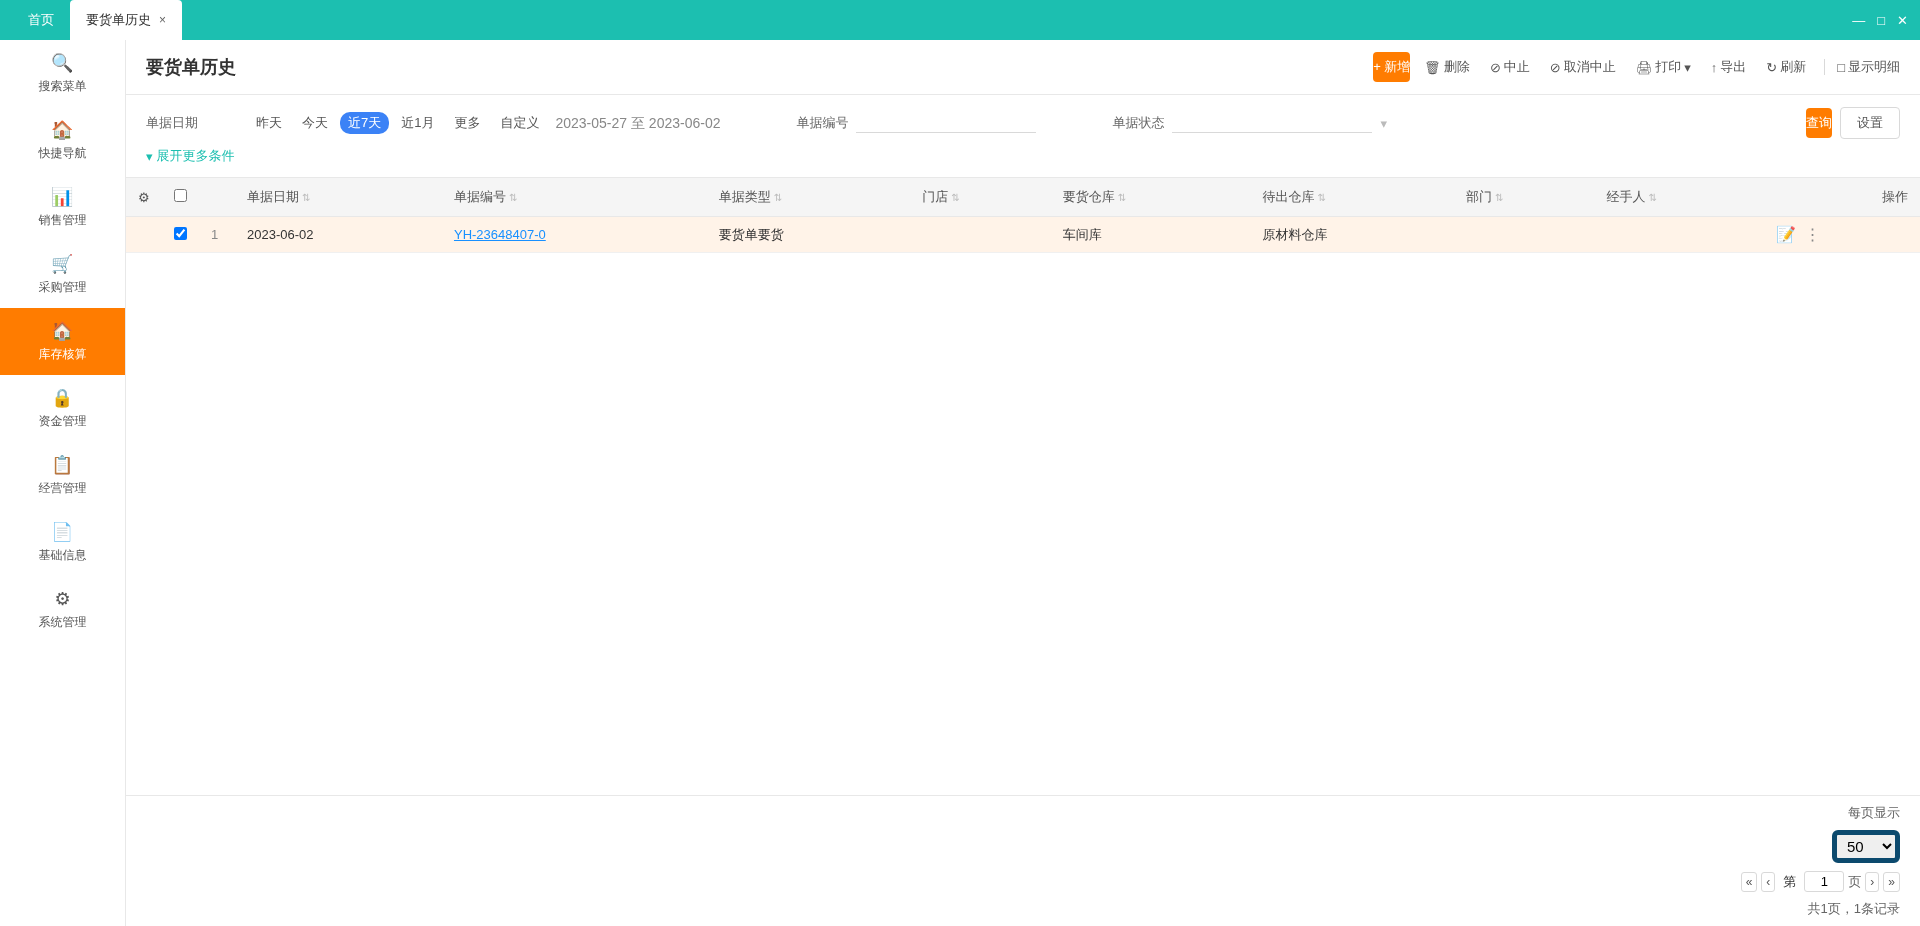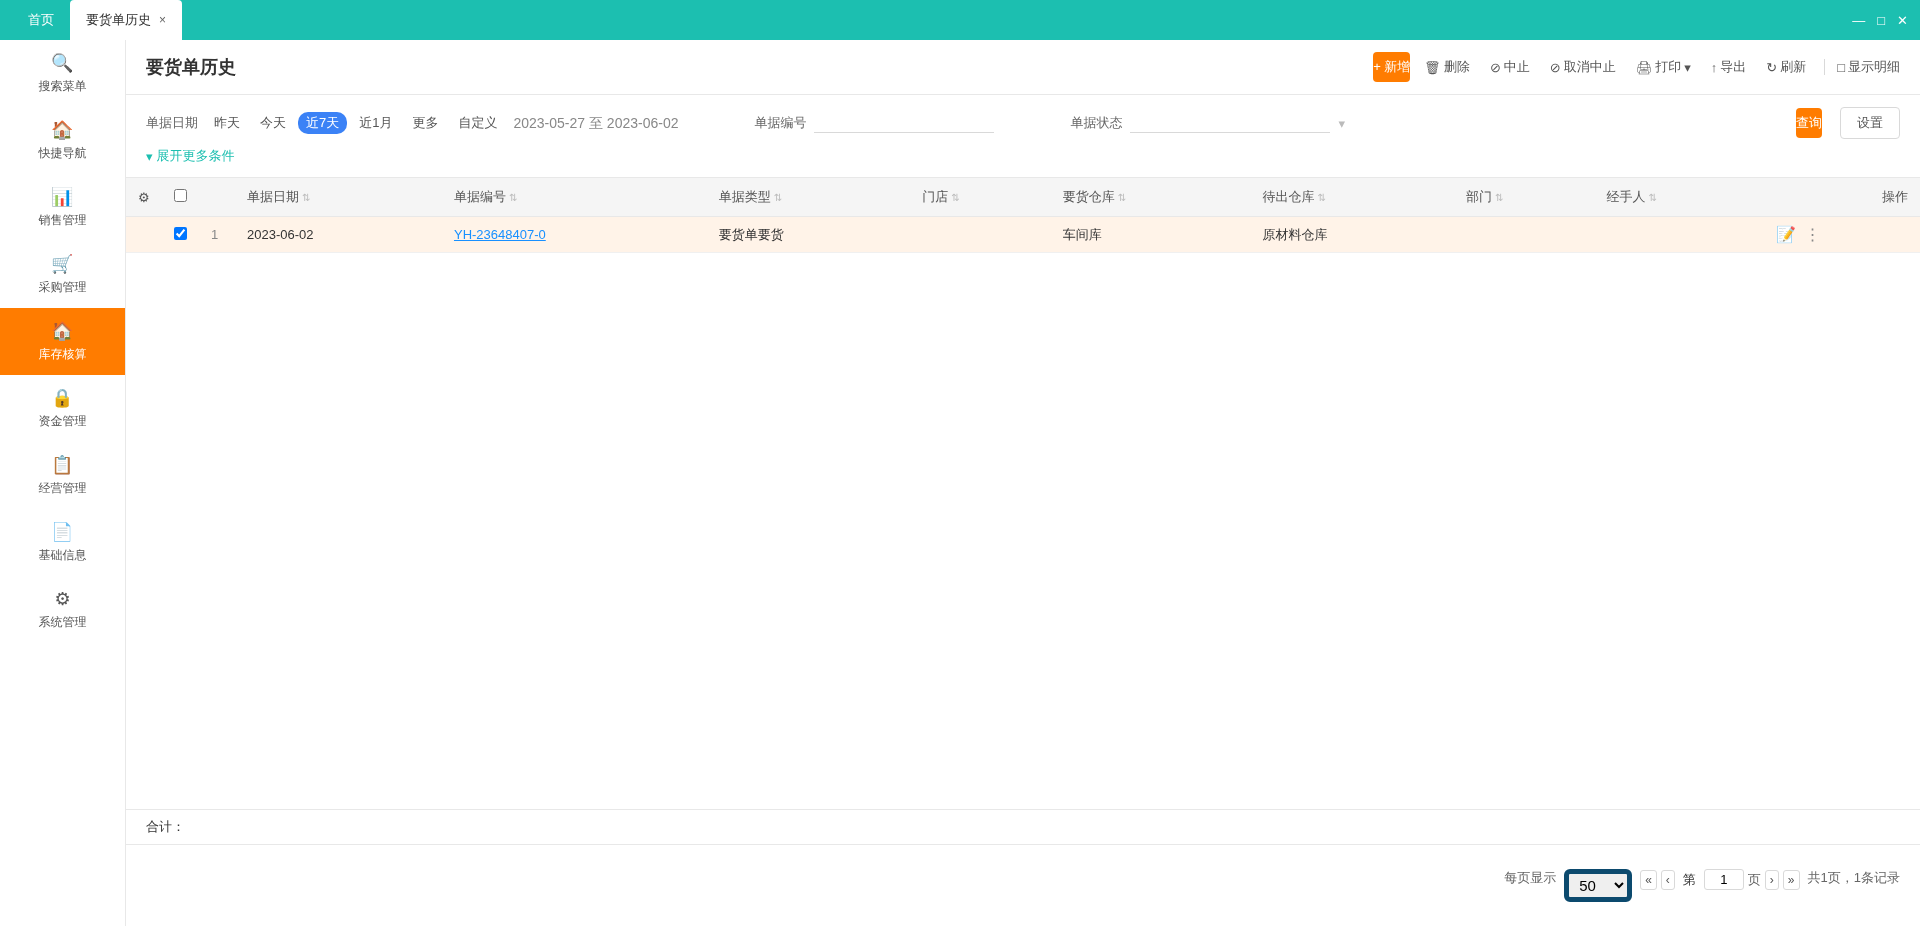--- a/index.html
+++ b/index.html
@@ -34,21 +34,21 @@
     .header-btn { display: flex; align-items: center; gap: 3px; cursor: pointer; color: #555; padding: 4px 6px; }
     .btn-primary { background: #ff7c00; color: #fff; border: none; padding: 6px 0; border-radius: 4px; cursor: pointer; font-size: 13px; }
     .btn-setting { background: #fff; color: #555; border: 1px solid #d9d9d9; padding: 6px 16px; border-radius: 4px; cursor: pointer; font-size: 13px; }
     .btn-display { display: flex; align-items: center; gap: 3px; cursor: pointer; color: #555; font-size: 13px; }
 
     
     .filter-bar { background: #fff; padding: 12px 20px; border-bottom: 1px solid #e8e8e8; flex-shrink: 0; }
     .filter-row { display: flex; align-items: center; gap: 16px; flex-wrap: wrap; }
     .filter-group { display: flex; align-items: center; gap: 8px; }
     .filter-label { color: #666; font-size: 13px; white-space: nowrap; }
-    .filter-date-tabs { display: flex; align-items: flex-start; gap: 4px; }
+    .filter-date-tabs { display: flex; align-items: flex-start; gap: 4px; margin-left: 42px; }
     .date-tab { padding: 2px 8px; cursor: pointer; color: #555; font-size: 13px; border-radius: 10px; }
     .date-tab.active { background: #3b82f6; color: #fff; border-radius: 10px; }
     .date-range { color: #888; font-size: 14px; margin-top: 2px; }
     .filter-input { border: none; border-bottom: 1px solid #d9d9d9; padding: 2px 4px; font-size: 13px; width: 180px; outline: none; }
     .expand-btn { display: flex; align-items: center; gap: 4px; color: #1cbfb0; cursor: pointer; font-size: 13px; margin-top: 6px; }
 
     
     .table-container { flex: 1; overflow: auto; background: #fff; margin: 0; }
     table { width: 100%; border-collapse: collapse; font-size: 13px; }
     thead tr { background: #f5f5f5; }
@@ -62,21 +62,21 @@
     .action-icon { cursor: pointer; color: #888; font-size: 16px; }
     .checkbox-cell { width: 36px; }
     .num-cell { width: 36px; color: #888; }
     .settings-cell { width: 36px; }
 
     
     .table-footer { background: #fff; border-top: 1px solid #e8e8e8; padding: 8px 20px; display: flex; align-items: center; flex-shrink: 0; }
     .footer-sum { font-size: 13px; color: #333; }
 
     
-    .pagination-bar { background: #fff; border-top: 1px solid #e8e8e8; padding: 24px 20px; display: flex; align-items: flex-start; justify-content: flex-end; gap: 8px; font-size: 13px; flex-shrink: 0; }
+    .pagination-bar { background: #fff; border-top: 1px solid #e8e8e8; padding: 8px 20px; display: flex; align-items: flex-end; justify-content: flex-end; gap: 8px; font-size: 13px; flex-shrink: 0; flex-direction: column; }
     .page-size-label { color: #666; }
     .page-size-select { border: 5px solid #0c4a6e; padding: 2px 6px; border-radius: 6px; font-size: 15px; }
     .page-nav { display: flex; align-items: center; gap: 4px; }
     .page-nav-btn { cursor: pointer; color: #555; padding: 2px 4px; border: 1px solid #d9d9d9; border-radius: 3px; font-size: 12px; background: #fff; }
     .page-nav-btn:disabled { color: #ccc; cursor: default; }
     .page-num-input { width: 40px; border: 1px solid #d9d9d9; padding: 2px 4px; text-align: center; border-radius: 3px; font-size: 13px; }
     .page-info { color: #666; }
 
     .divider { width: 1px; height: 16px; background: #d9d9d9; margin: 0 4px; }
   </style>
@@ -196,21 +196,21 @@
           <span class="filter-label">单据编号</span>
           <input class="filter-input" type="text" style="">
         </div>
 
         <div class="filter-group" style="margin-left: 60px;">
           <span class="filter-label">单据状态</span>
           <input class="filter-input" type="text" style="width: 200px;">
           <span style="color: #bbb; cursor: pointer;">▾</span>
         </div>
 
-        <div style="margin-left: auto; display: flex; gap: 18px; align-items: center;">
+        <div style="margin-left: auto; display: flex; gap: 8px; align-items: center;">
           <button class="btn-primary">查询</button>
           <button class="btn-setting">设置</button>
         </div>
       </div>
       <div style="margin-top: 8px;">
         <span class="expand-btn">
           <span>▾</span>
           <span>展开更多条件</span>
         </span>
       </div>
@@ -301,23 +301,20 @@
               <div class="action-icons">
                 <span class="action-icon">📝</span>
                 <span class="action-icon">⋮</span>
               </div>
             </td>
           </tr>
         </tbody>
       </table>
     </div>
 
-    <div class="table-footer">
-      <span class="footer-sum">合计：</span>
-    </div>
 
     <div class="pagination-bar">
       <span class="page-size-label">每页显示</span>
       <select class="page-size-select">
         <option>20</option>
         <option selected="">50</option>
         <option>100</option>
         <option>200</option>
       </select>
       <div class="page-nav">

